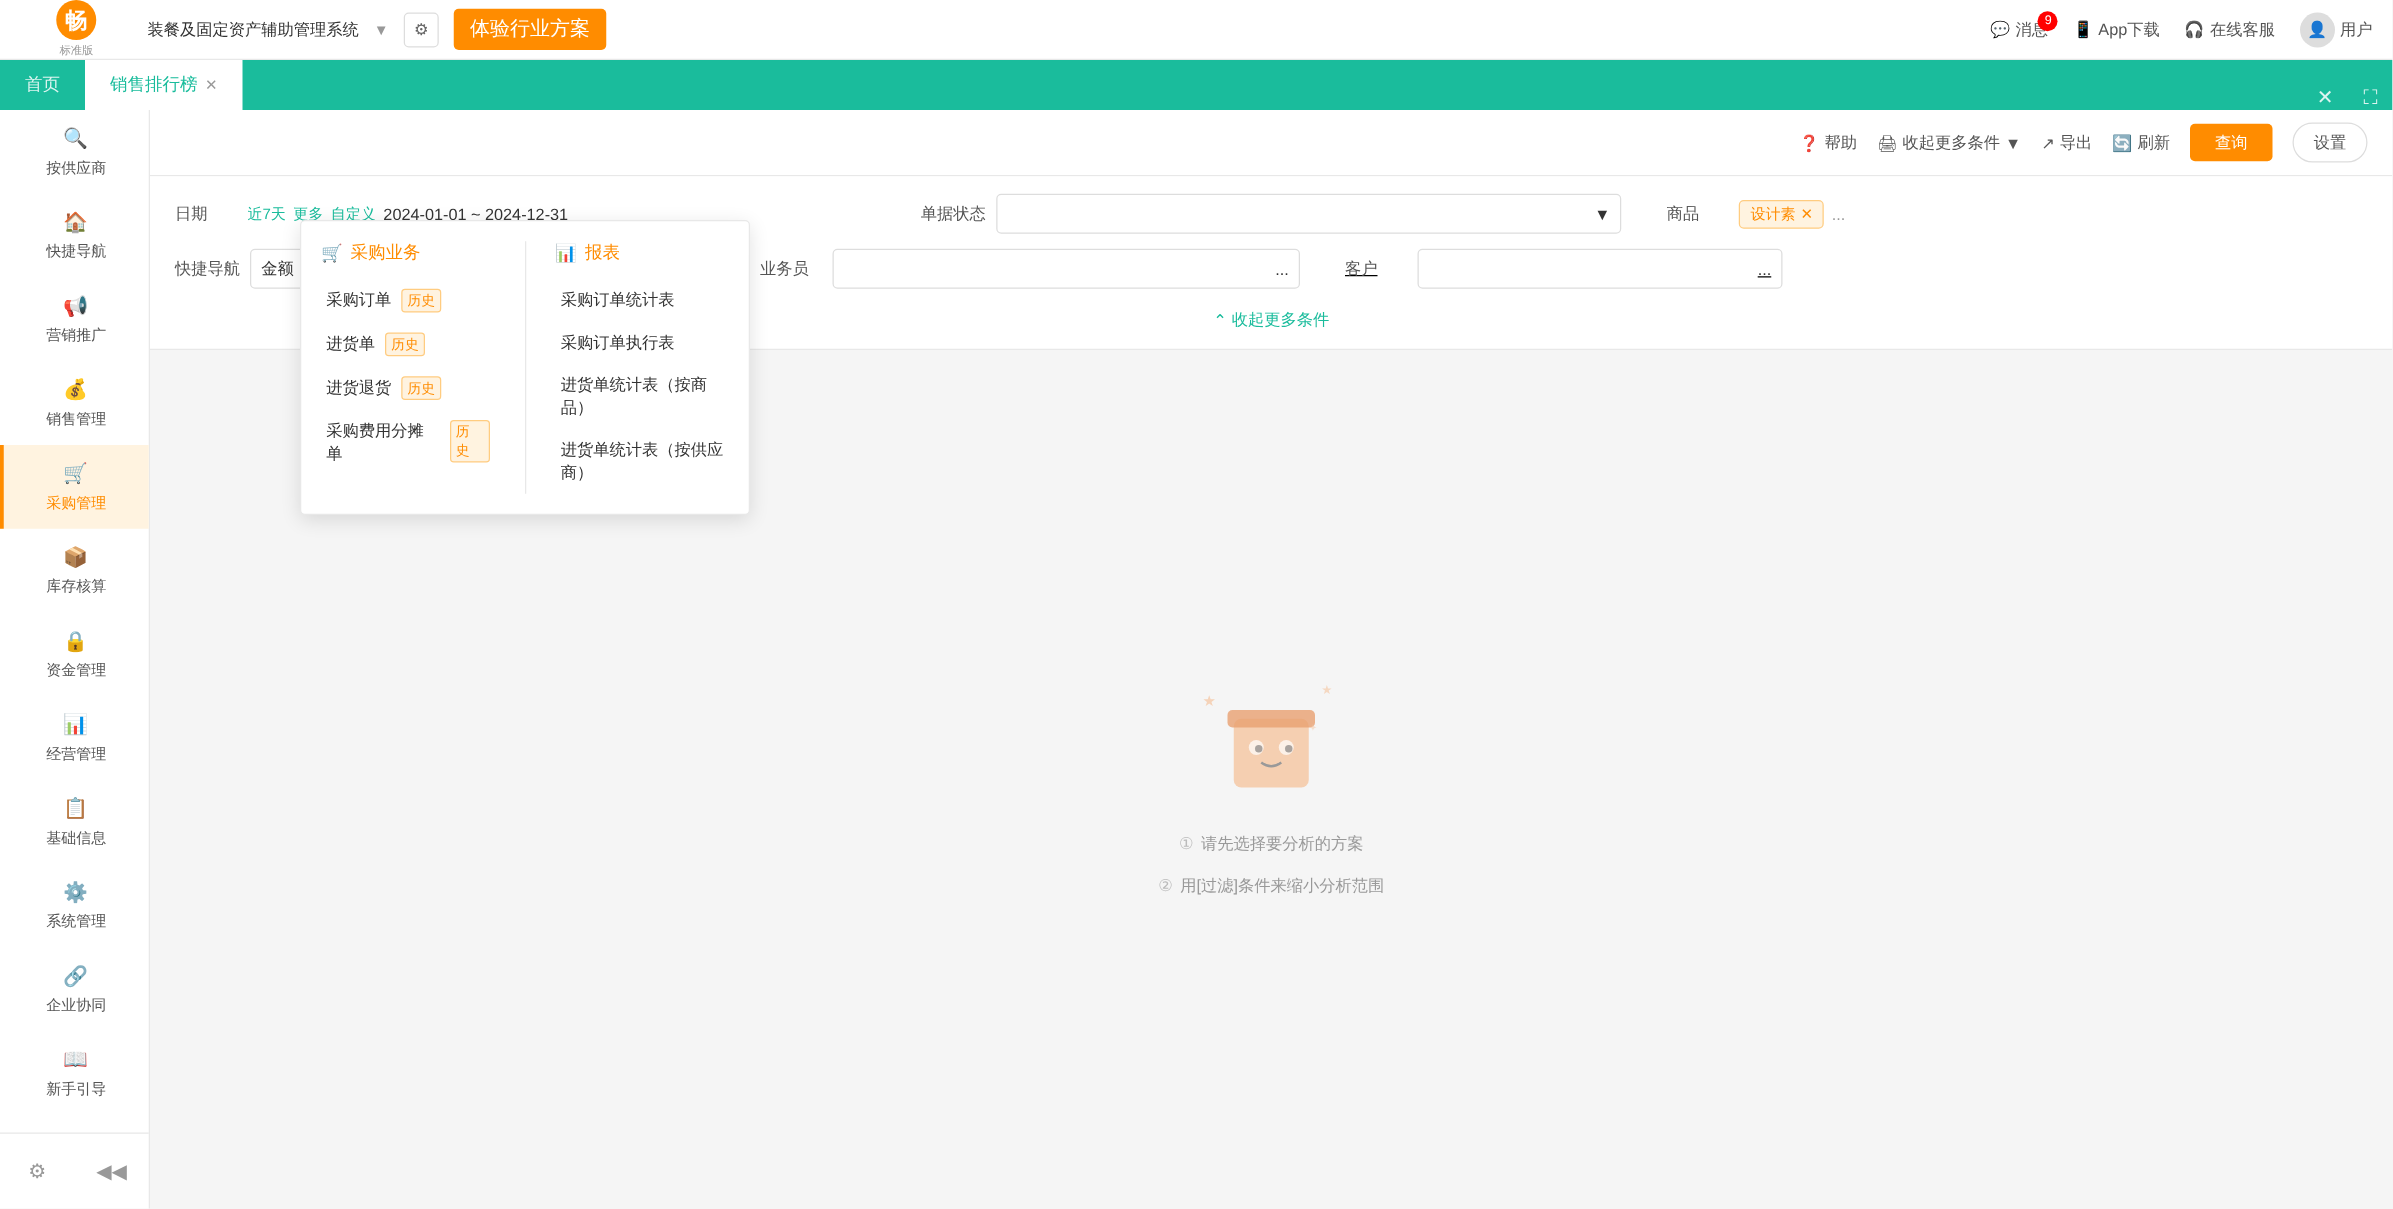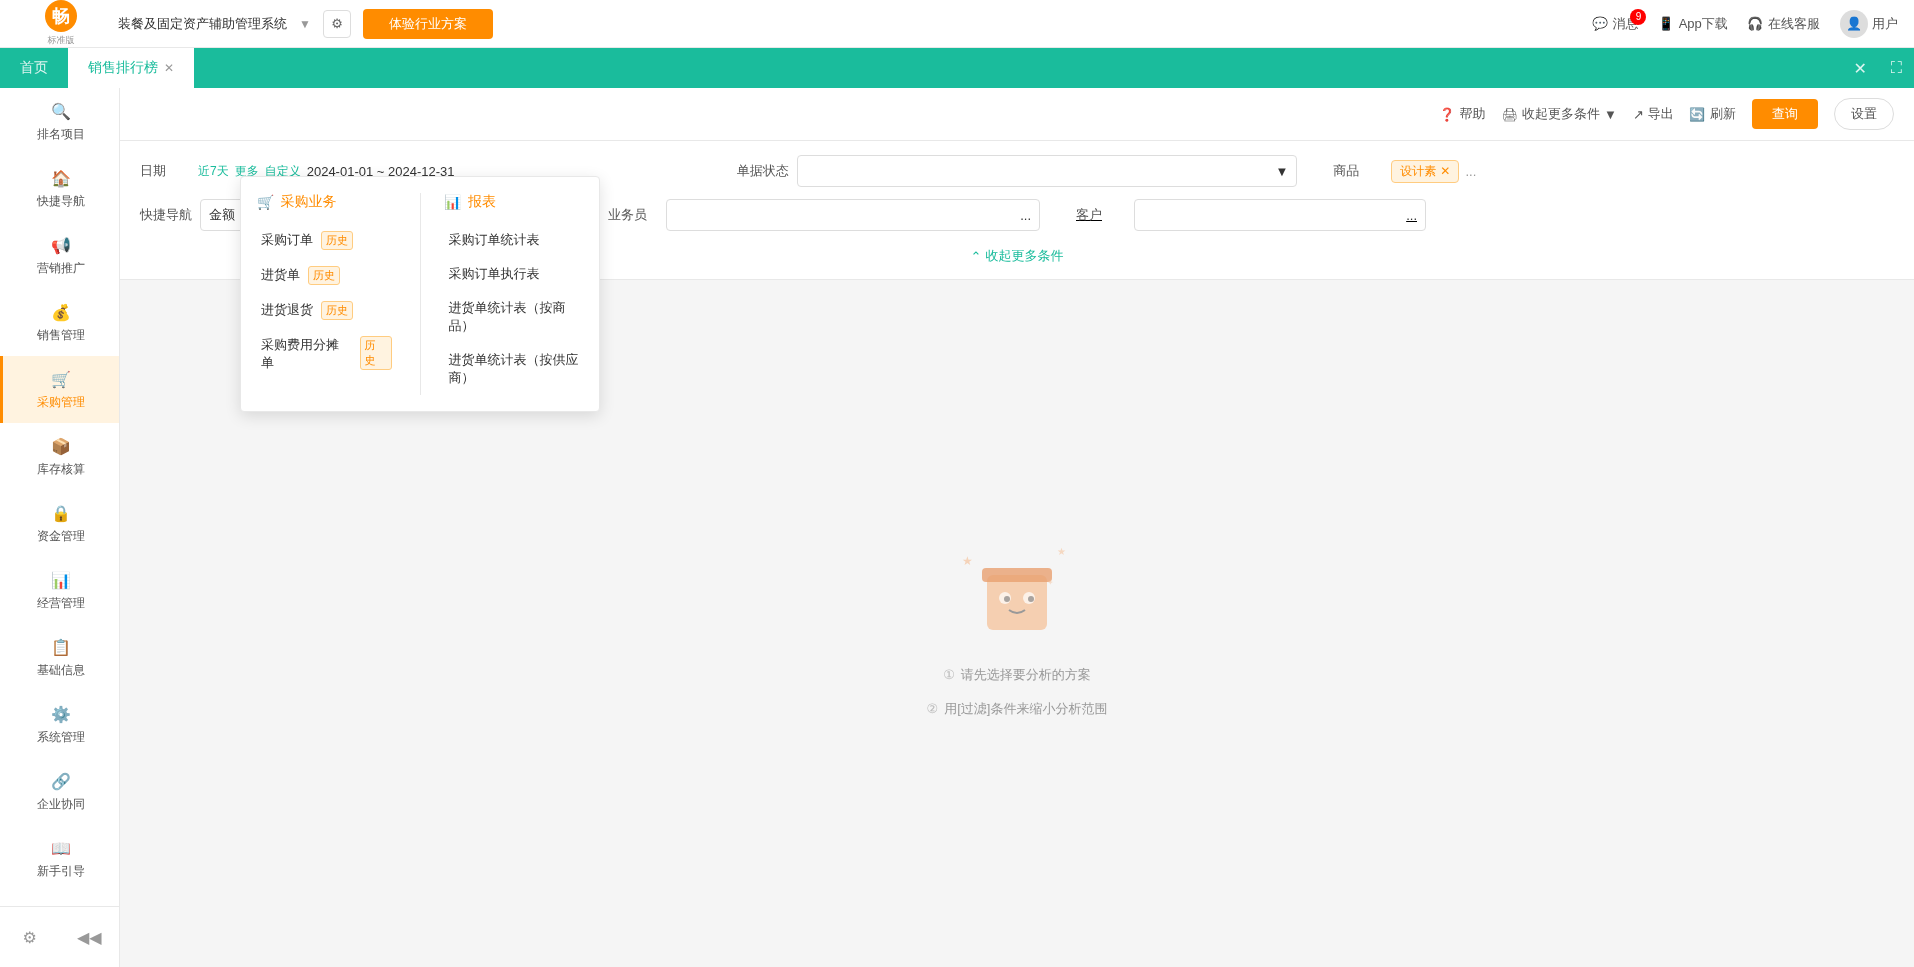--- a/index.html
+++ b/index.html
@@ -47,23 +47,23 @@
       border-radius: 4px;
       display: flex; align-items: center; justify-content: center;
       margin-left: 8px;
       cursor: pointer;
       color: #666;
     }
     .topbar-industry-btn {
       background: #ff8c00;
       color: #fff;
       border: none;
-      padding: 6px 26px;
+      padding: 6px 13px;
       border-radius: 4px;
-      font-size: 13px;
+      font-size: 16px;
       cursor: pointer;
       margin-left: 12px;
     }
     .topbar-right {
       margin-left: auto;
       display: flex;
       align-items: center;
       gap: 20px;
     }
     .topbar-right-item {
@@ -92,21 +92,21 @@
       background: #ddd;
       border-radius: 50%;
       display: flex; align-items: center; justify-content: center;
     }
 
     
     .tabbar {
       height: 40px;
       background: #1abc9c;
       display: flex;
-      align-items: center;
+      align-items: flex-end;
       padding: 0 0;
     }
     .tab {
       height: 40px;
       display: flex;
       align-items: center;
       padding: 0 20px;
       font-size: 14px;
       cursor: pointer;
       color: rgba(255,255,255,0.85);
@@ -407,21 +407,21 @@
   </div>
   <div class="tabbar-close-all">✕</div>
   <div class="tabbar-expand">⛶</div>
 </div>
 
 <div class="layout">
 
   <div class="sidebar">
     <div class="sidebar-item">
       <div class="sidebar-icon">🔍</div>
-      <span>排名项目</span>
+      <span>按供应商</span>
     </div>
     <div class="sidebar-item">
       <div class="sidebar-icon">🏠</div>
       <span>快捷导航</span>
     </div>
     <div class="sidebar-item">
       <div class="sidebar-icon">📢</div>
       <span>营销推广</span>
     </div>
     <div class="sidebar-item">

